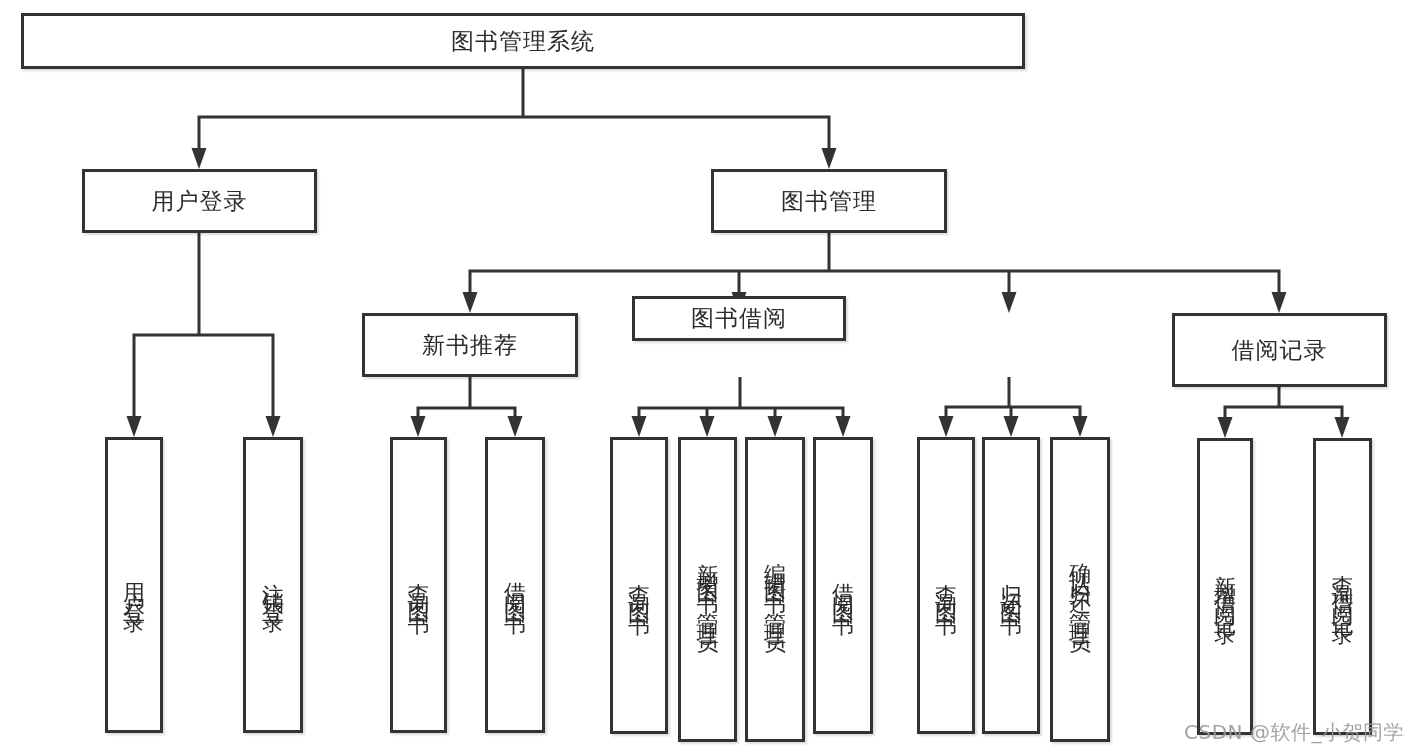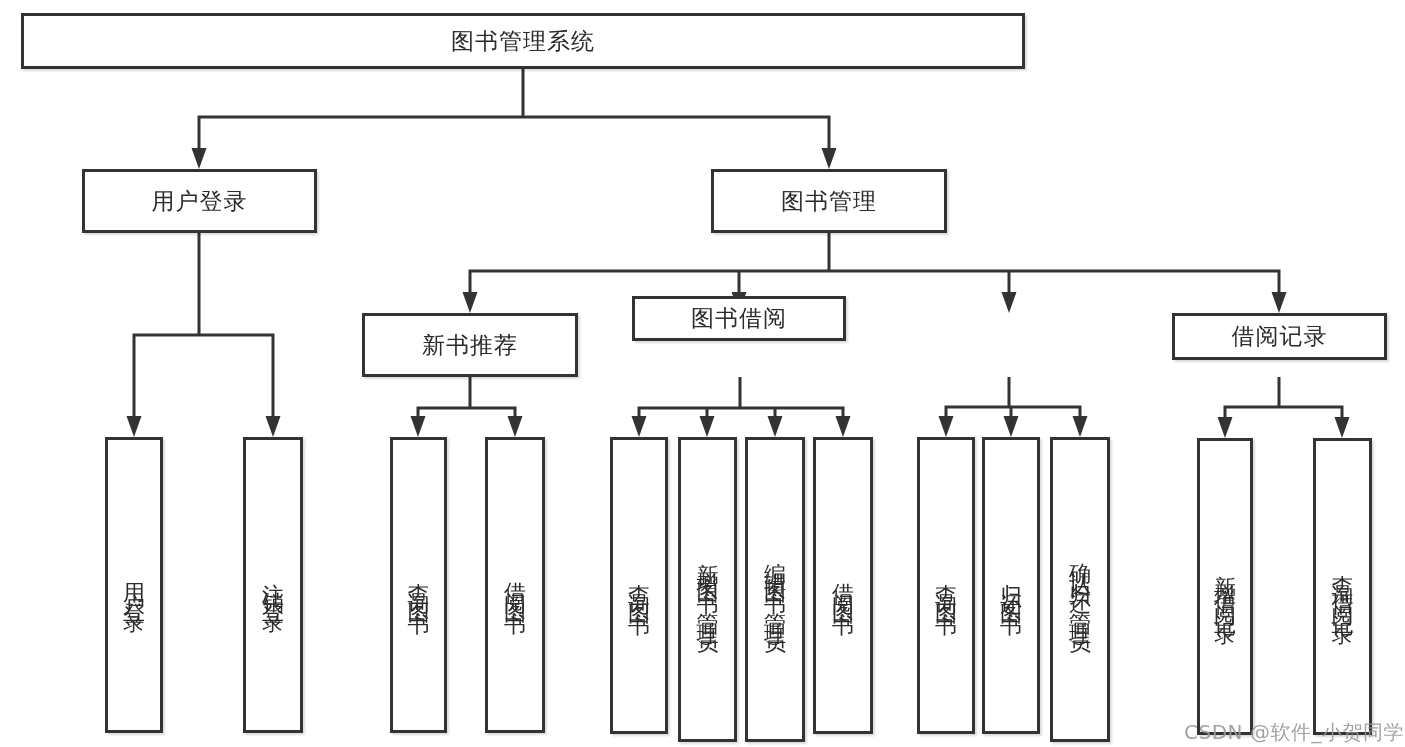--- a/index.html
+++ b/index.html
@@ -108,21 +108,21 @@
   <div class="box hbox" style="left:711px; top:169px; width:236px; height:64px;font-family:Liberation Mono, monospace;">
     <span>图书管理</span>
   </div>
 
   <div class="box hbox" style="left:362px; top:313px; width:216px; height:64px;">
     <span>新书推荐</span>
   </div>
   <div class="box hbox" style="left:632px; top:296px; width:214px; height:45px;">
     <span>图书借阅</span>
   </div>
-  <div class="box hbox" style="left:1172px; top:313px; width:215px; height:47px;">
+  <div class="box hbox" style="left:1172px; top:313px; width:215px; height:74px;">
     <span>借阅记录</span>
   </div>
 
   <div class="box vbox" style="left:105px; top:437px; width:58px; height:296px;">
     <span class="vtext">用户登录</span>
   </div>
   <div class="box vbox" style="left:243px; top:437px; width:60px; height:296px;">
     <span class="vtext">注销登录</span>
   </div>
 

